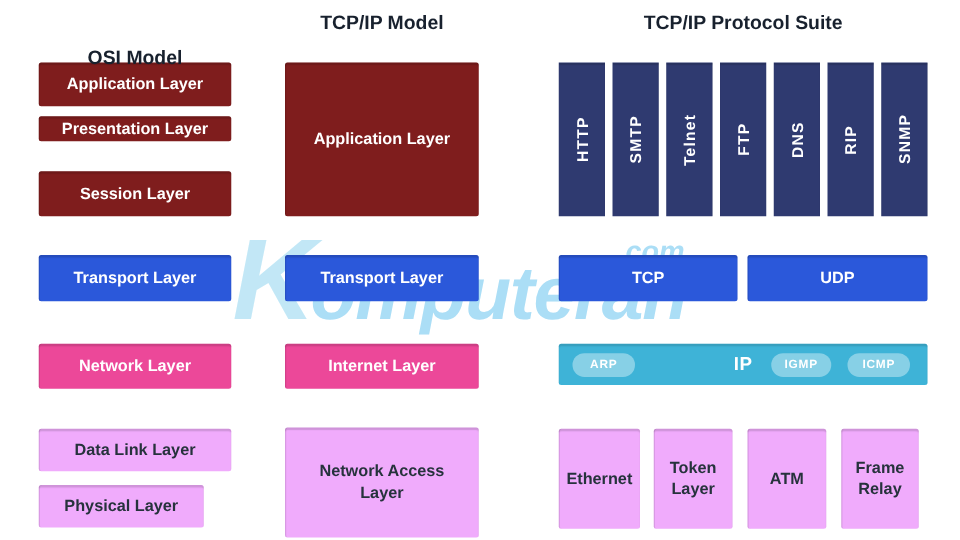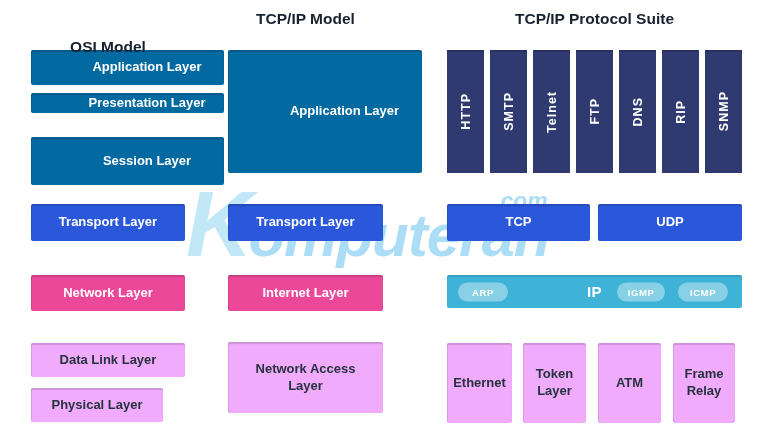--- a/index.html
+++ b/index.html
@@ -67,21 +67,21 @@
     display: flex;
     align-items: center;
     justify-content: center;
     text-align: center;
     border-radius: 2px;
     font-size: 13px;
     font-weight: 600;
     line-height: 1.3;
     box-shadow: inset 0 2px 1px rgba(0,0,0,0.14), inset 1px 0 0 rgba(0,0,0,0.08);
   }
-  .navy  { background: #0369a1; color: #ffffff; padding-left: 39px; }
+  .navy  { background: #7f1d1d; color: #ffffff; }
   .blue  { background: #2b58da; color: #ffffff; }
   .cyan  { background: #ec4899; color: #ffffff; }
   .green { background: #f0abfc; color: #26323c; }
 
   
   .vbar {
     position: absolute;
     top: 50px;
     width: 37px;
     height: 123px;
@@ -154,30 +154,30 @@
       <span class="wm-rest">omputeran</span>
     <span class="wm-tld">.com</span>
   </div>
 
   <div class="col-header" style="left:31px; width:154px;margin-top:28px;">OSI Model</div>
   <div class="col-header" style="left:228px; width:155px;">TCP/IP Model</div>
   <div class="col-header" style="left:447px; width:295px;">TCP/IP Protocol Suite</div>
 
   <div class="box navy" style="left:31px; top:50px;  width:154px; height:35px;">Application Layer</div>
   <div class="box navy" style="left:31px; top:93px;  width:154px; height:20px;">Presentation Layer</div>
-  <div class="box navy" style="left:31px; top:137px; width:154px; height:48px;">Session Layer</div>
+  <div class="box navy" style="left:31px; top:137px; width:154px; height:36px;">Session Layer</div>
   <div class="box blue" style="left:31px; top:204px; width:154px; height:37px;">Transport Layer</div>
   <div class="box cyan" style="left:31px; top:275px; width:154px; height:36px;">Network Layer</div>
   <div class="box green" style="left:31px; top:343px; width:154px; height:34px;">Data Link Layer</div>
   <div class="box green" style="left:31px; top:388px; width:132px; height:34px;">Physical Layer</div>
 
   <div class="box navy" style="left:228px; top:50px;  width:155px; height:123px;">Application Layer</div>
   <div class="box blue" style="left:228px; top:204px; width:155px; height:37px;">Transport Layer</div>
   <div class="box cyan" style="left:228px; top:275px; width:155px; height:36px;">Internet Layer</div>
-  <div class="box green" style="left:228px; top:342px; width:155px; height:71px; padding:0 22px; box-sizing:border-box;">Network Access Layer</div>
+  <div class="box green" style="left:228px; top:342px; width:155px; height:88px; padding:0 22px; box-sizing:border-box;">Network Access Layer</div>
 
   <div class="vbar" style="left:447px;">
       <span>HTTP</span>
     </div>
   <div class="vbar" style="left:490px;">
       <span>SMTP</span>
     </div>
   <div class="vbar" style="left:533px;">
       <span>Telnet</span>
     </div>

